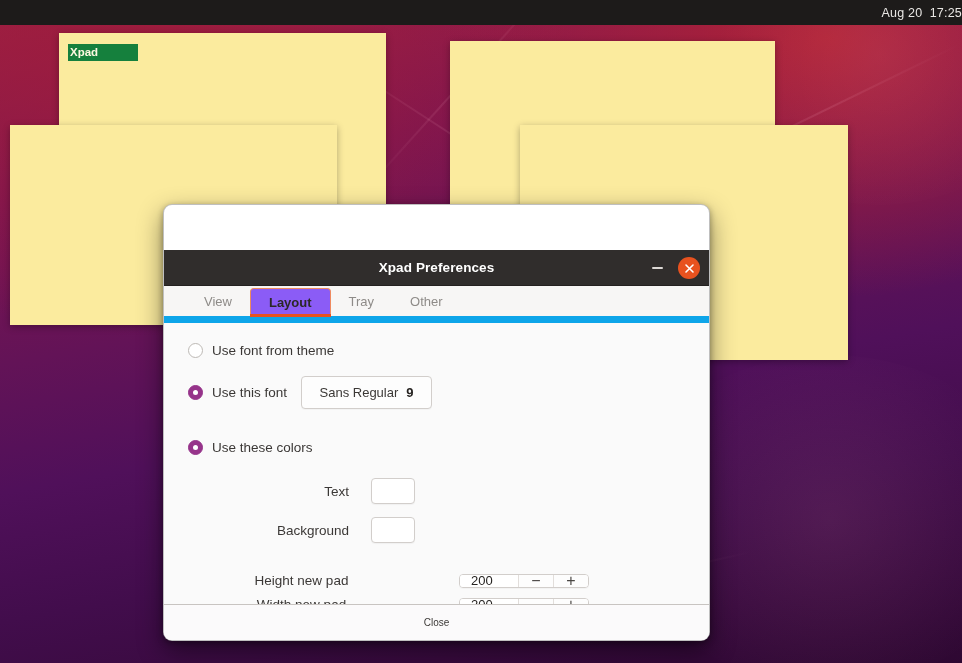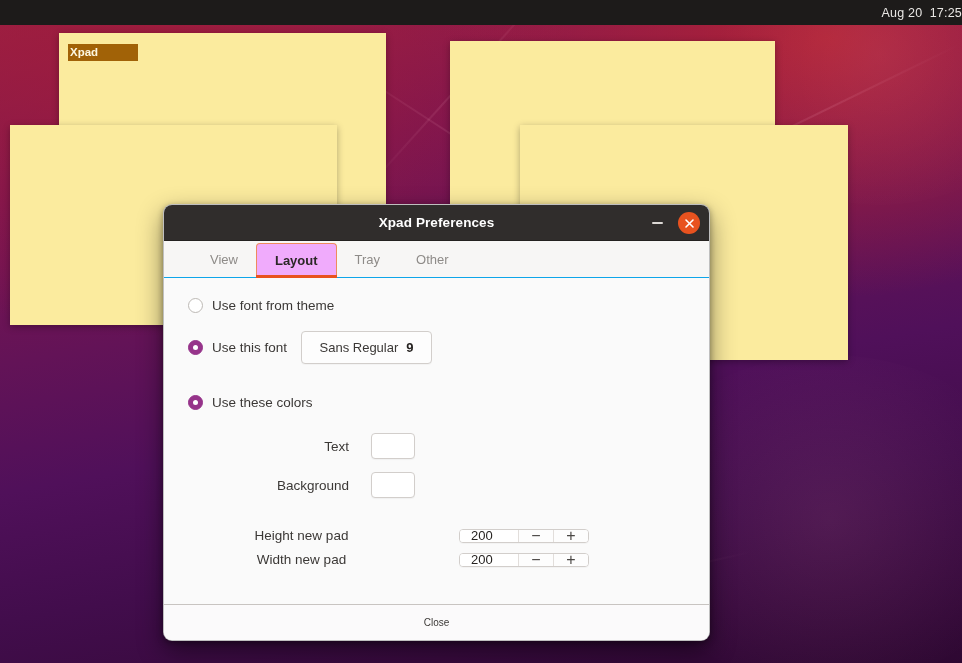--- a/index.html
+++ b/index.html
@@ -93,20 +93,21 @@
   }
 
   .titlebar {
     position: relative;
     height: 36px;
     background: #302d2c;
     display: flex;
     align-items: center;
     justify-content: center;
     border-bottom: 1px solid #242120;
+    margin-top: 45px;
   }
   .titlebar-title {
     color: #ffffff;
     font-size: 13.5px;
     font-weight: bold;
     letter-spacing: 0.1px;
   }
   .win-btns {
     position: absolute;
     right: 9px; top: 0;
@@ -136,38 +137,38 @@
     cursor: pointer;
   }
   .btn-close svg { display: block; }
 
   
   .tabs {
     display: flex;
     align-items: stretch;
     height: 37px;
     background: #f7f6f5;
-    border-bottom: 1px solid #0ea5e9;
-    padding-left: 28px;
+    border-bottom: 7px solid #0ea5e9;
+    padding-left: 22px;
   }
   .tab {
     position: relative;
     display: flex;
     align-items: center;
     justify-content: center;
     padding: 0 18px;
     font-size: 13px;
     color: #8e8b88;
     cursor: pointer;
     white-space: nowrap;
   }
   .tab.active {
     color: #2b2826;
     font-weight: bold;
-    background: #f0abfc;
+    background: #8b5cf6;
     border: 1px solid #ef8a5e;
     border-bottom: none;
     border-top-left-radius: 4px;
     border-top-right-radius: 4px;
     margin-top: 2px;
   }
   .tab.active::after {
     content: "";
     position: absolute;
     left: -1px; right: -1px; bottom: -1px;
@@ -333,21 +334,21 @@
     <div class="wp-streak" style="left:360px; top:170px; width:300px; transform:rotate(-48deg);"></div>
     <div class="wp-streak" style="left:690px; top:150px; width:300px; transform:rotate(-26deg);"></div>
     <div class="wp-streak" style="left:200px; top:300px; width:260px; transform:rotate(9deg);"></div>
     <div class="wp-streak" style="left:430px; top:600px; width:330px; transform:rotate(-13deg);"></div>
     <div class="wp-glow" style="left:700px; top:-120px; width:360px; height:300px;"></div>
     <div class="wp-glow" style="left:620px; top:330px; width:420px; height:330px;"></div>
   </div>
 
   <div id="notes-layer">
       <div class="note" style="left: 59px; top: 33px; width: 327px; height: 214px; background: rgb(251, 235, 158);">
-        <div class="note-title" style="background: #a16207;">Xpad</div>
+        <div class="note-title" style="background: #15803d;">Xpad</div>
       </div>
       <div class="note" style="left: 450px; top: 41px; width: 325px; height: 211px; background: rgb(251, 235, 158);"></div>
       <div class="note" style="left: 10px; top: 125px; width: 327px; height: 200px; background: rgb(251, 235, 158);"></div>
       <div class="note" style="left: 520px; top: 125px; width: 328px; height: 235px; background: rgb(251, 235, 158);"></div>
     </div>
 
   <div class="topbar">
     <div class="topbar-clock">Aug 20  17:25</div>
   </div>
 

